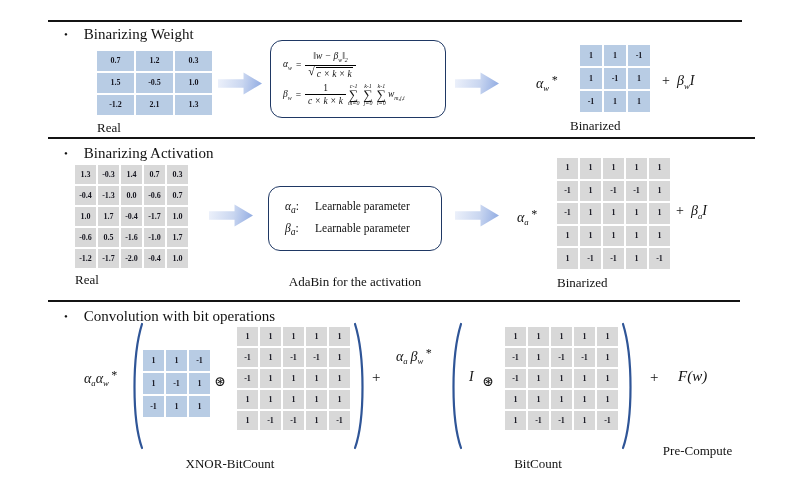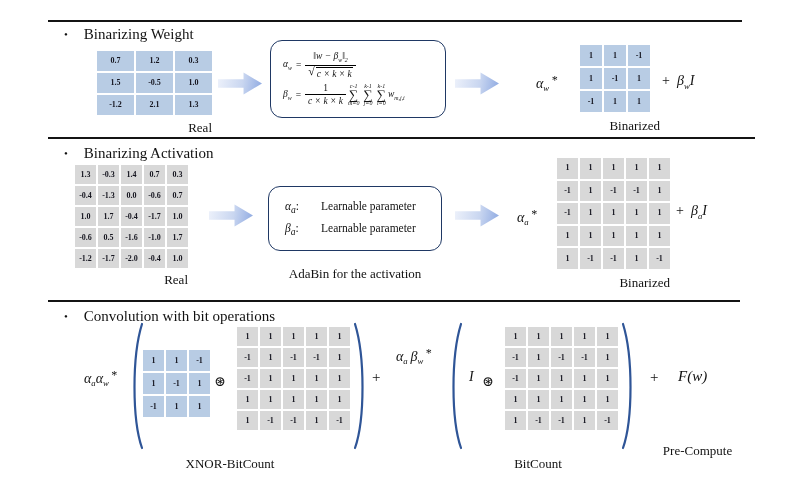--- a/index.html
+++ b/index.html
@@ -18,21 +18,21 @@
     font-weight:bold;font-size:8px;color:#15151f;line-height:1;
   }
   .blue .cell{background:var(--blue-cell,#b8cce4);}
   .gray .cell{background:var(--gray-cell,#d8d8d8);}
   .m-real3{--cw:37px;--ch:20px;}
   .m-bin3{--cw:22px;--ch:21px;}
   .m-real5{--cw:21px;--ch:19px;}
   .m-bin5{--cw:21px;--ch:20.6px;}
   .m-w3{--cw:21px;--ch:21px;}
   .m-act5{--cw:21px;--ch:19px;}
-  .m-label{font-size:13px;text-align:right;white-space:nowrap;}
+  .m-label{font-size:13px;text-align:left;white-space:nowrap;}
   
   .arrow{
     width:44px;height:25px;
     background:linear-gradient(100deg,var(--arrow-light,#eef2fb) 0%,#c9d6f0 55%,var(--arrow-dark,#8ca8e1) 100%);
     clip-path:polygon(0% 33%,58% 33%,58% 6%,100% 50%,58% 94%,58% 67%,0% 67%);
   }
   
   .rbox{
     border:1.6px solid var(--box-border,#1f3864);border-radius:12px;background:#fff;
     display:flex;flex-direction:column;justify-content:center;box-sizing:border-box;
@@ -48,21 +48,21 @@
   .frac{display:inline-flex;flex-direction:column;align-items:center;}
   .frac .num{padding:0 3px 1px 3px;}
   .frac .den{border-top:1px solid #000;padding:1px 3px 0 3px;display:inline-flex;align-items:flex-start;}
   .rad{font-style:normal;font-size:1.25em;line-height:0.8;margin-right:1px;}
   .radicand{border-top:1px solid #000;padding:1px 1px 0 1px;}
   .sum{display:inline-flex;flex-direction:column;align-items:center;margin:0 2px;}
   .sum .sig{font-size:13px;line-height:11px;font-style:normal;}
   .sum .lim{font-size:6px;line-height:6px;font-style:italic;}
   .pline{display:flex;align-items:baseline;font-size:11.5px;padding-left:16px;white-space:nowrap;}
   .pline .psym{width:26px;font-style:italic;font-family:Liberation Serif, serif;}
-  .pline .ptxt{margin-left:10px;}
+  .pline .ptxt{margin-left:4px;}
   .plus{font-size:15px;}
   .conv{font-size:14px;line-height:1;}
   .bottom-label{font-size:13px;text-align:center;white-space:nowrap;}
   .bracket svg{display:block;}
 </style>
 </head>
 <body>
 
 <div id="figure">
 
@@ -186,21 +186,21 @@
   <div class="abs rbox" style="left:268px;top:186px;width:174px;height:65px;gap:7px;">
     <div class="pline">
       <span class="psym"><span>α</span><sub>a</sub><span style="font-style:normal;">:</span></span>
       <span class="ptxt">Learnable parameter</span>
     </div>
     <div class="pline">
       <span class="psym"><span>β</span><sub>a</sub><span style="font-style:normal;">:</span></span>
       <span class="ptxt">Learnable parameter</span>
     </div>
   </div>
-  <div class="abs box-label" style="left:268px;top:266px;width:174px;">AdaBin for the activation</div>
+  <div class="abs box-label" style="left:268px;top:274px;width:174px;">AdaBin for the activation</div>
 
   <div class="abs arrow" style="left:455px;top:203px;"></div>
 
   <div class="abs math it" style="left:517px;top:207px;"><span>α</span><sub>a</sub><span class="sup-star">*</span></div>
 
   <div class="abs matrix gray m-bin5" style="left: 557px; top: 158px; grid-template-columns: repeat(5, var(--cw));">
       <div class="cell">1</div>
       <div class="cell">1</div>
       <div class="cell">1</div>
       <div class="cell">1</div>

